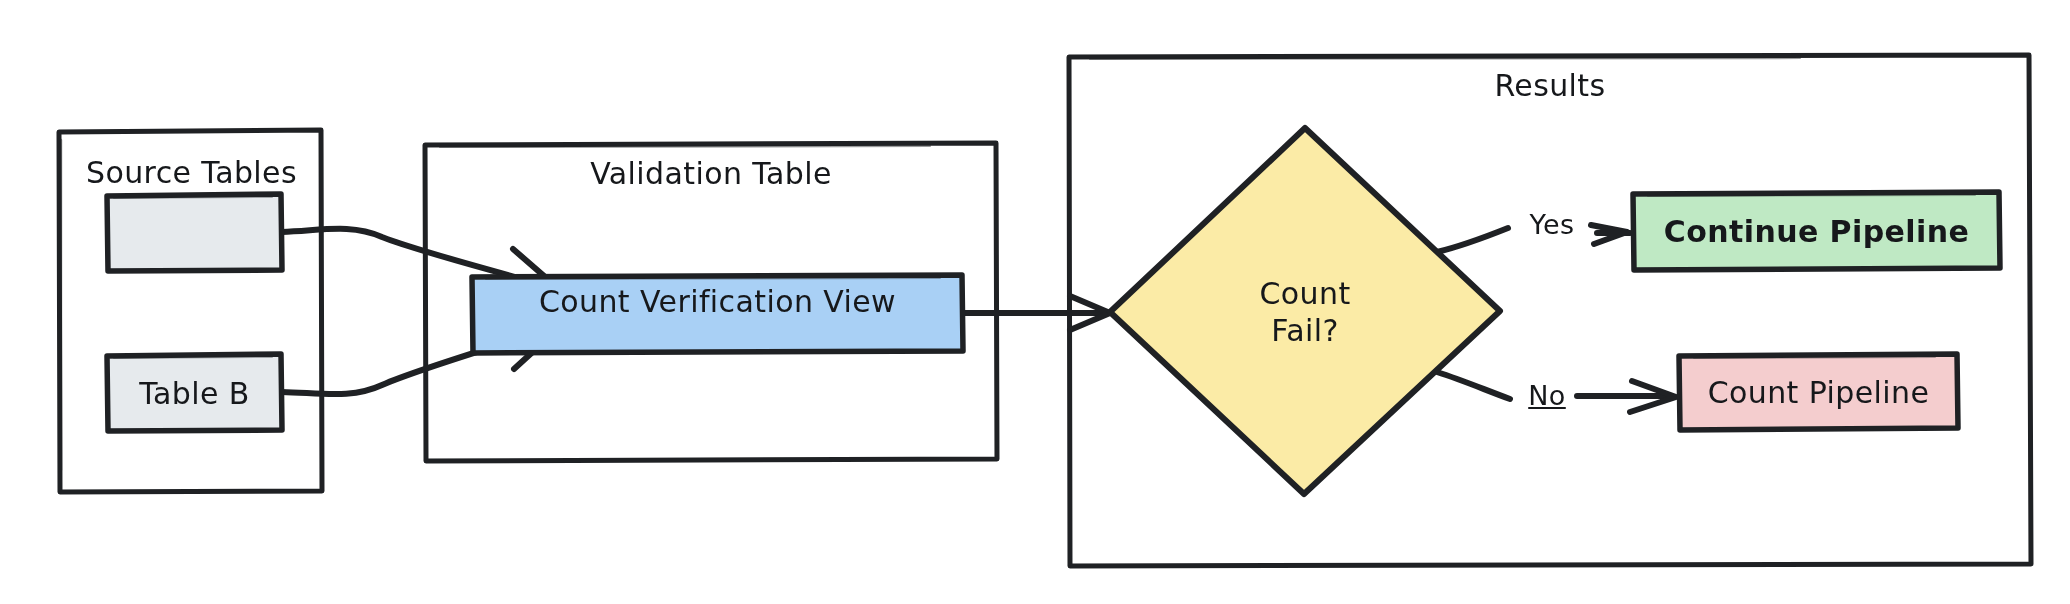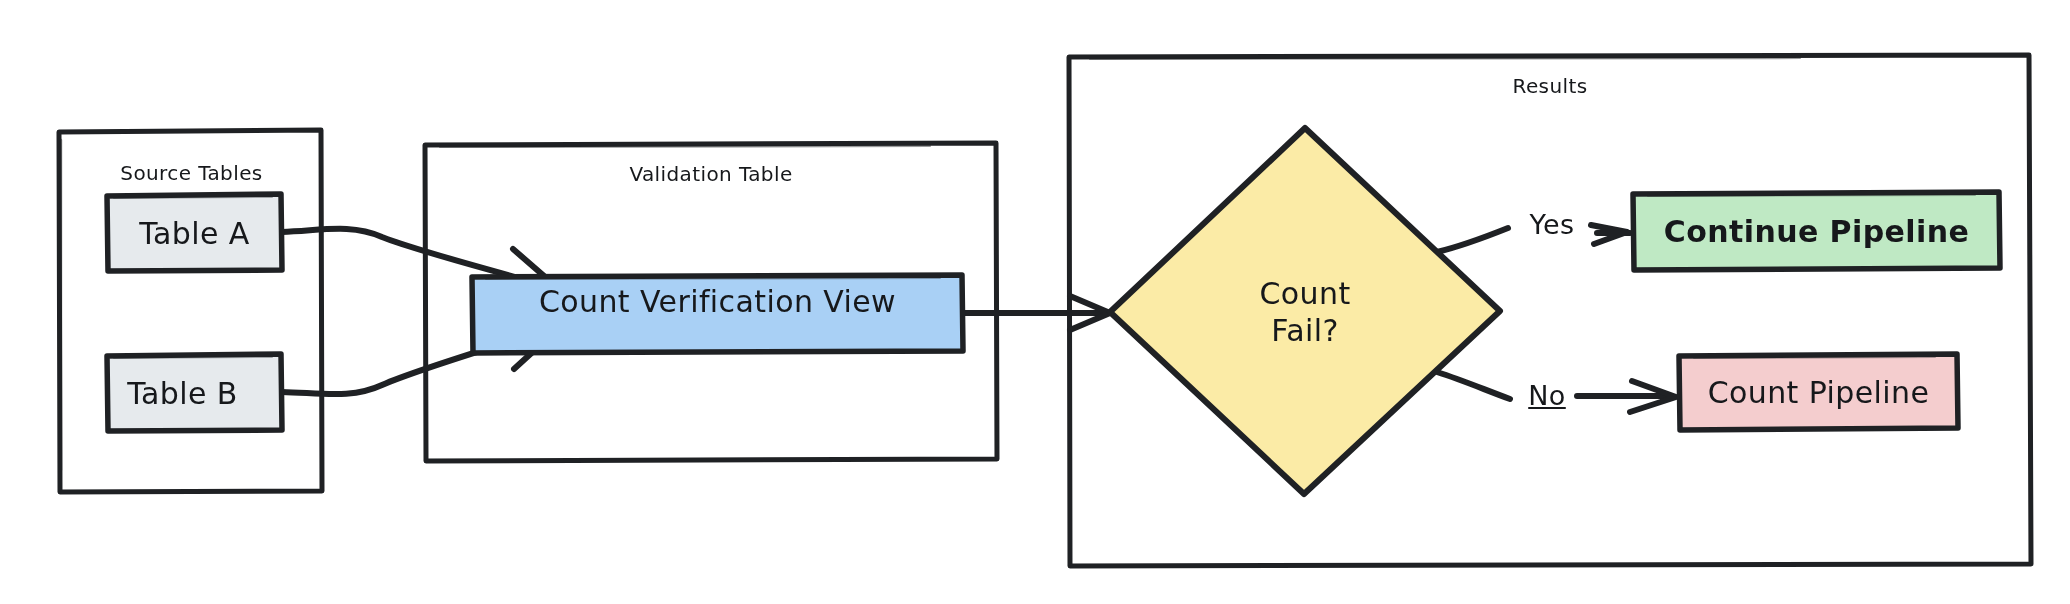--- a/index.html
+++ b/index.html
@@ -32,21 +32,21 @@
     justify-content: center;
     text-align: center;
     font-family: "DejaVu Sans", sans-serif;
     color: #16181b;
     letter-spacing: 0.4px;
     pointer-events: none;
     white-space: pre-line;
     line-height: 1.25;
   }
   .group-title {
-    font-size: 20px;
+    font-size: 30px;
   }
   .box-title {
     font-size: 30px;
   }
   .edge-label {
     font-size: 27px;
   }
 </style>
 </head>
 <body>
@@ -141,23 +141,22 @@
     </g>
 
   </svg>
 
   <div class="node-label group-title" style="left:59px; top:152px; width:265px; height:42px;">Source Tables</div>
 
   <div class="node-label group-title" style="left:425px; top:153px; width:572px; height:42px;">Validation Table</div>
 
   <div class="node-label group-title" style="left:1069px; top:65px; width:962px; height:42px;">Results</div>
 
-  <div class="node-label box-title" style="left:107px; top:196px; width:175px; height:75px;">Table A</div>
 
-  <div class="node-label box-title" style="left:95px; top:356px; width:175px; height:75px;">Table B</div>
+  <div class="node-label box-title" style="left:107px; top:356px; width:175px; height:75px;">Table B</div>
 
   <div class="node-label box-title" style="left:472px; top:264px; width:491px; height:76px;">Count Verification View</div>
 
   <div class="node-label box-title" style="left:1205px; top:262px; width:200px; height:100px;">Count
 Fail?</div>
 
   <div class="node-label box-title" style="left:1633px; top:194px; width:367px; height:76px;font-weight:bold;">Continue Pipeline</div>
 
   <div class="node-label box-title" style="left:1679px; top:356px; width:279px; height:74px;">Count Pipeline</div>
 

